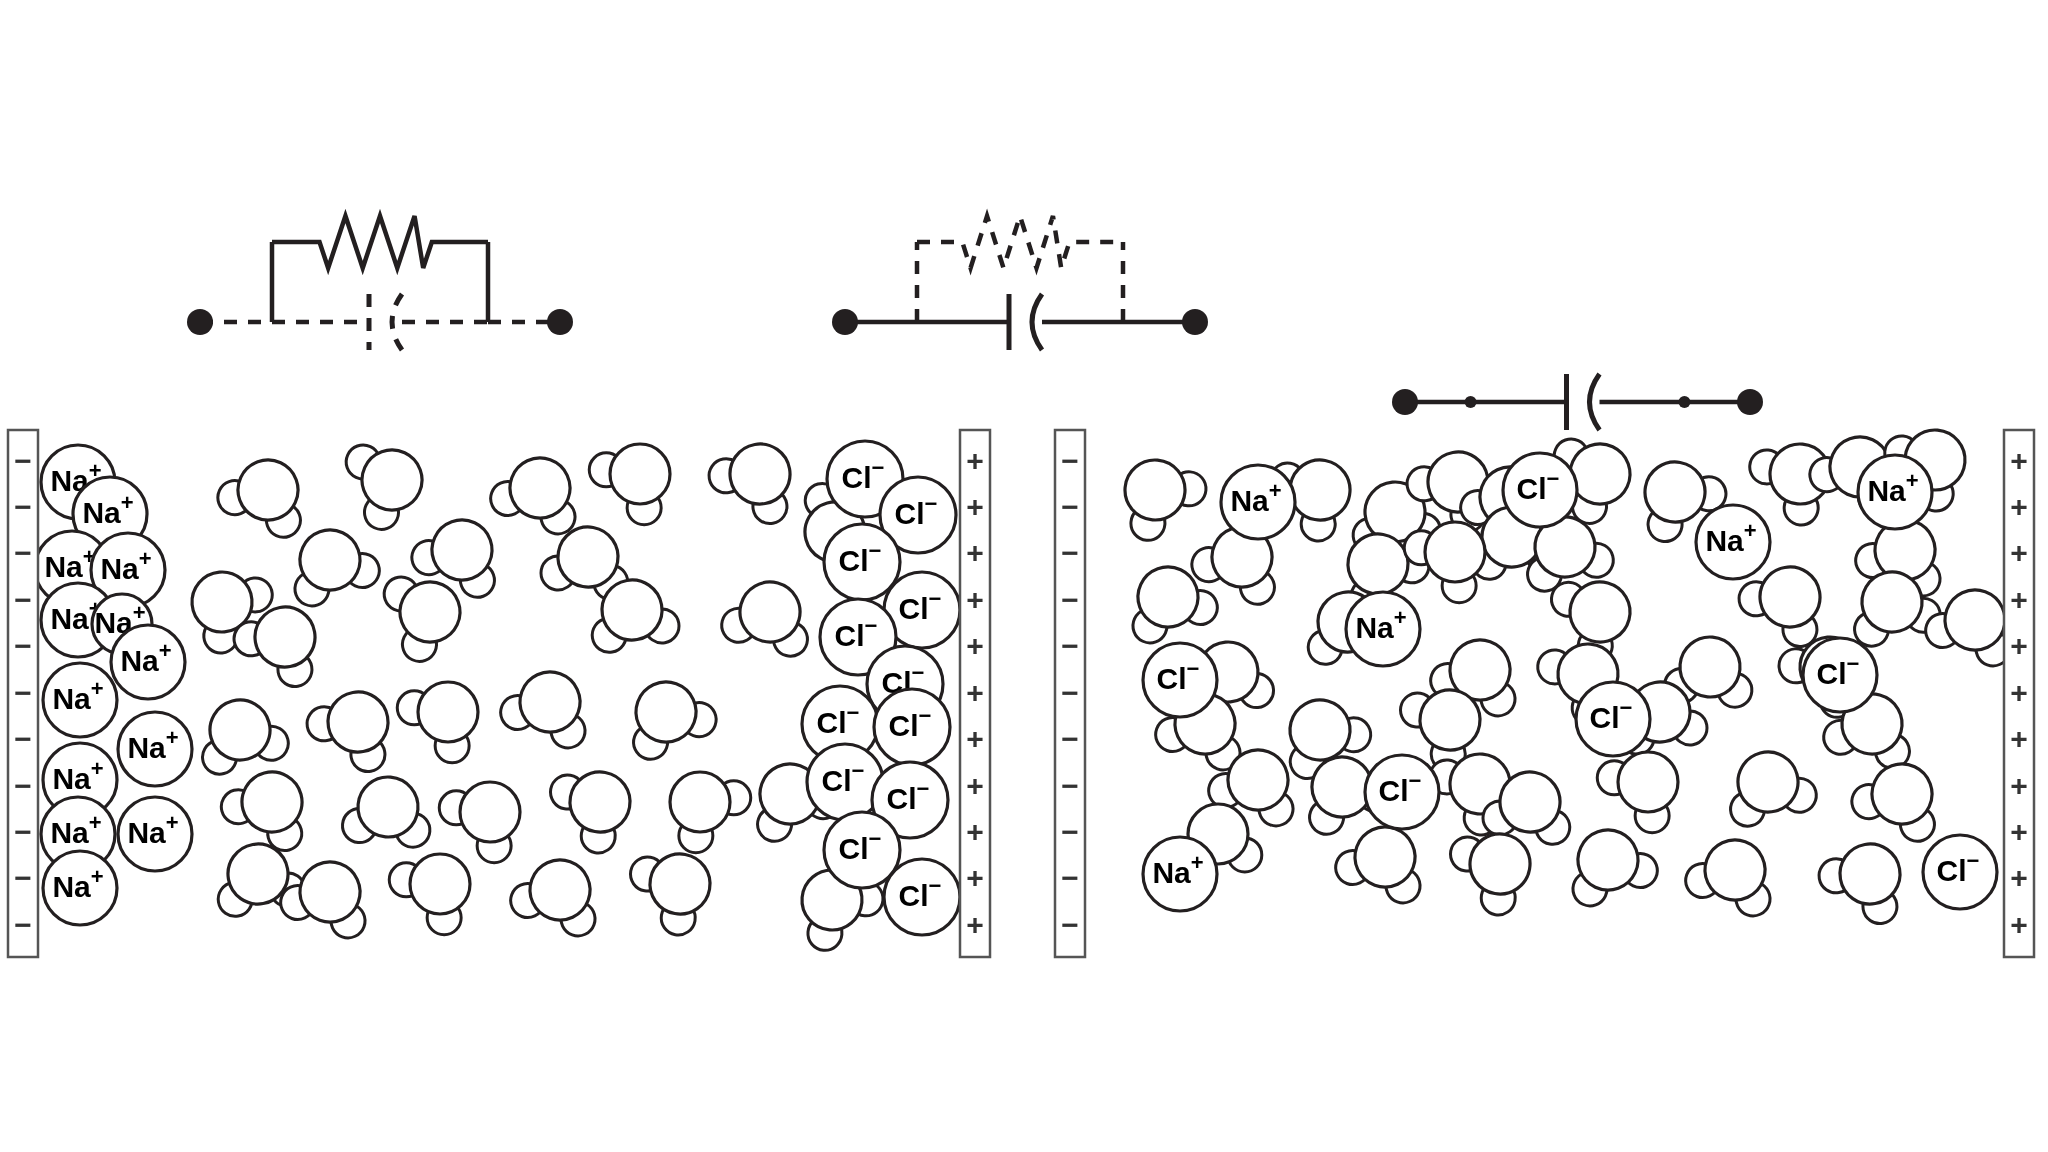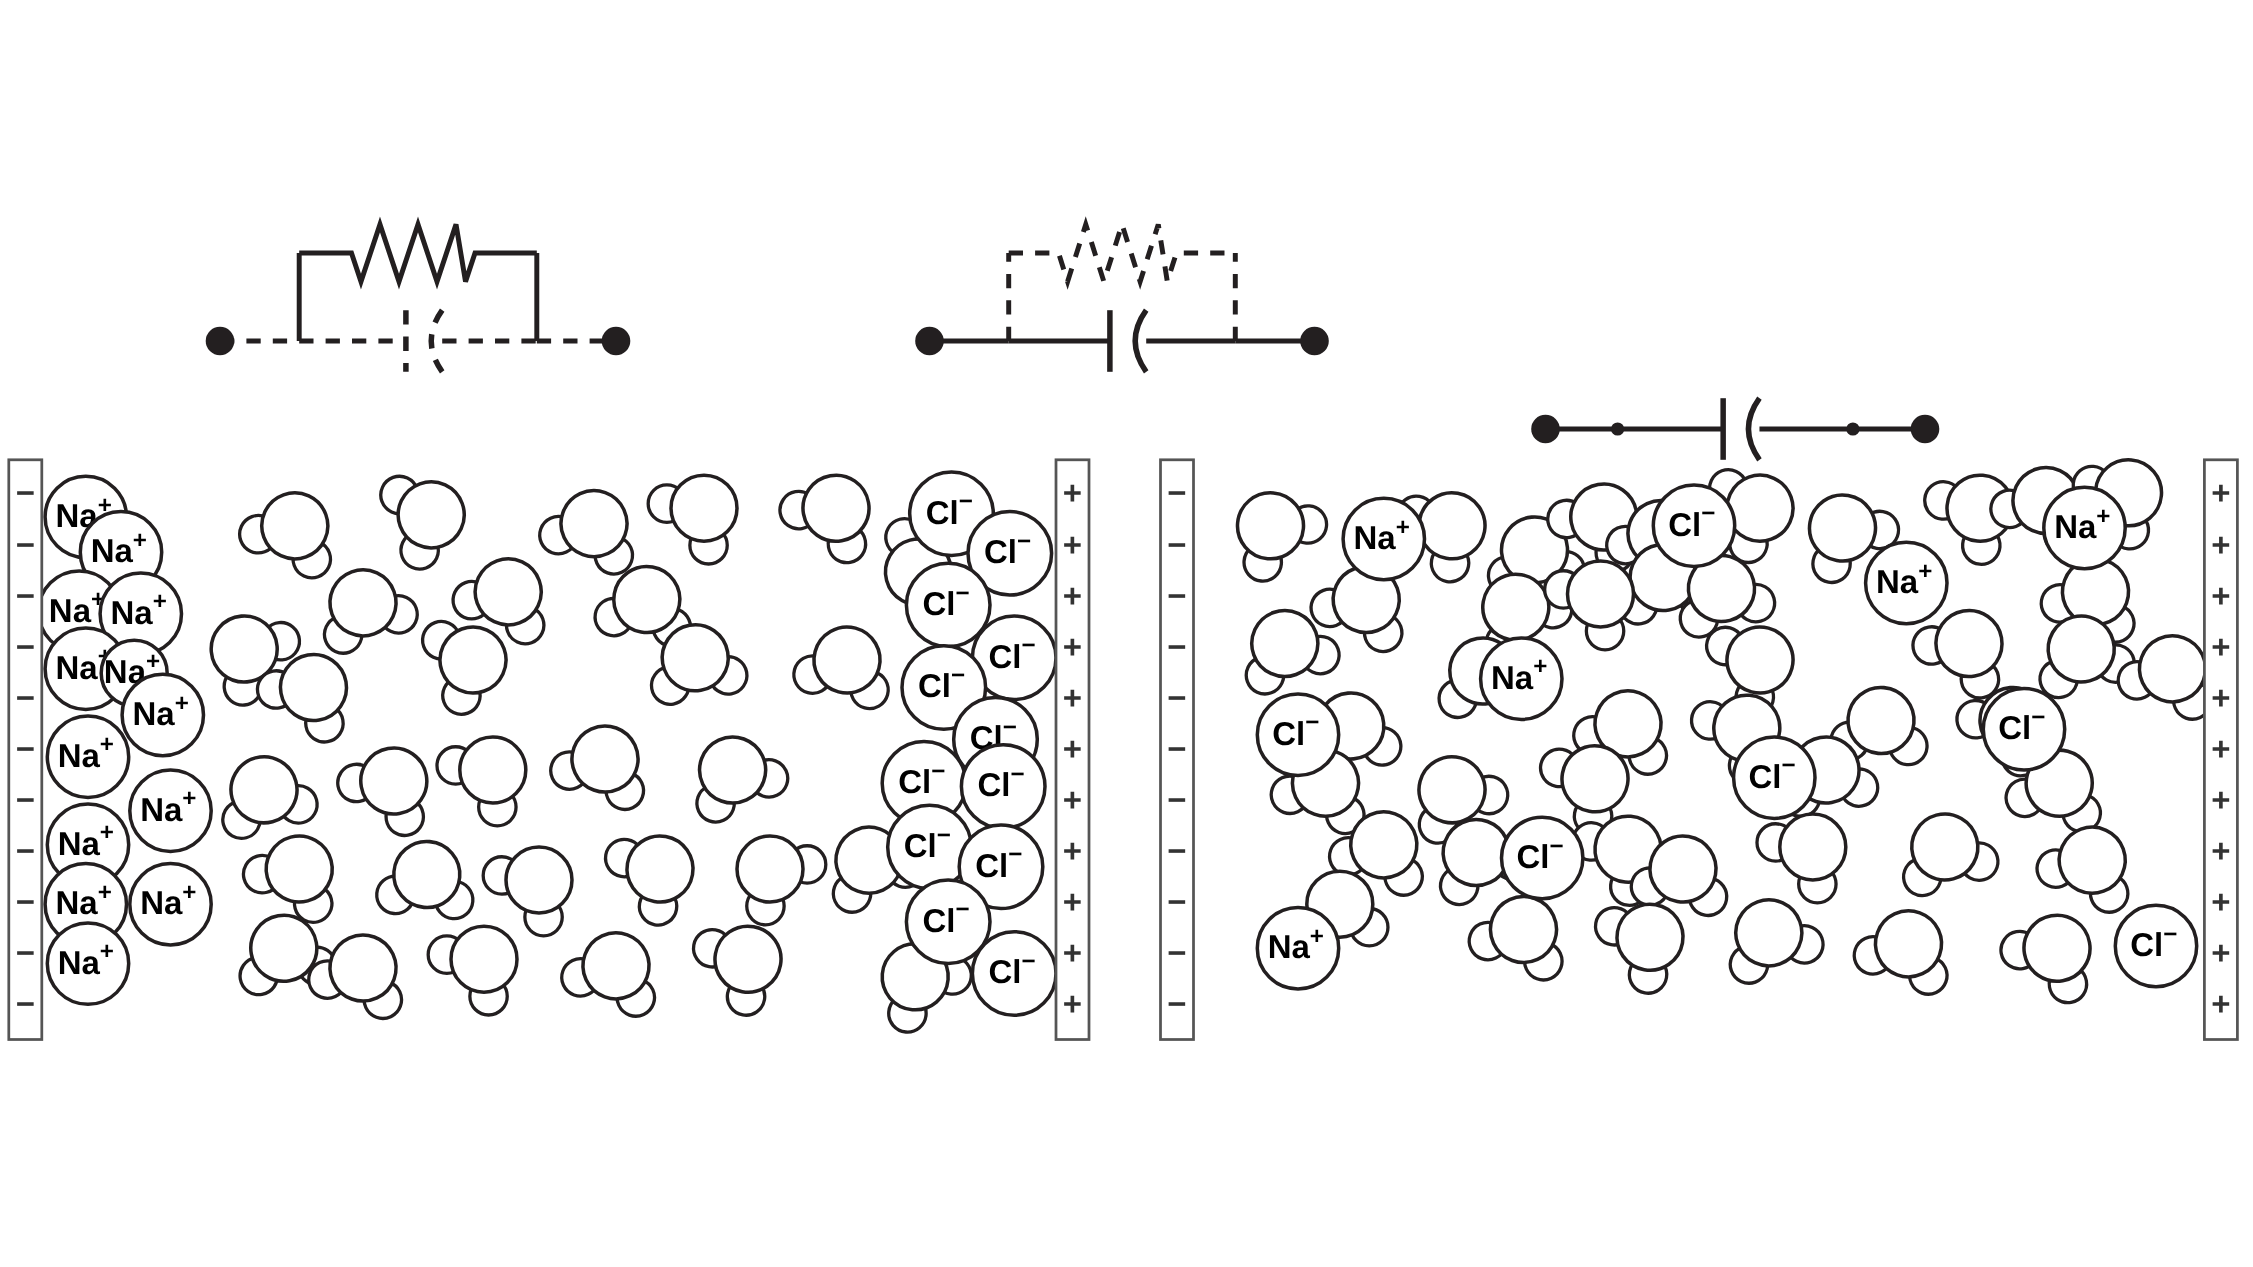--- a/index.html
+++ b/index.html
@@ -9,21 +9,21 @@
   }
   body {
     width: 2048px;
     height: 1152px;
     font-family: "Liberation Sans", sans-serif;
     overflow: hidden;
     position: relative;
   }
   #root {
     position: absolute;
-    left: 0; top: 0;
+    left: 0; top: 12px;
     width: 2048px;
     height: 948px;
   }
   .circuits-layer, .cells-layer {
     position: absolute;
     left: 0; top: 0;
     width: 2048px;
     height: 1152px;
   }
   svg { display: block; }

